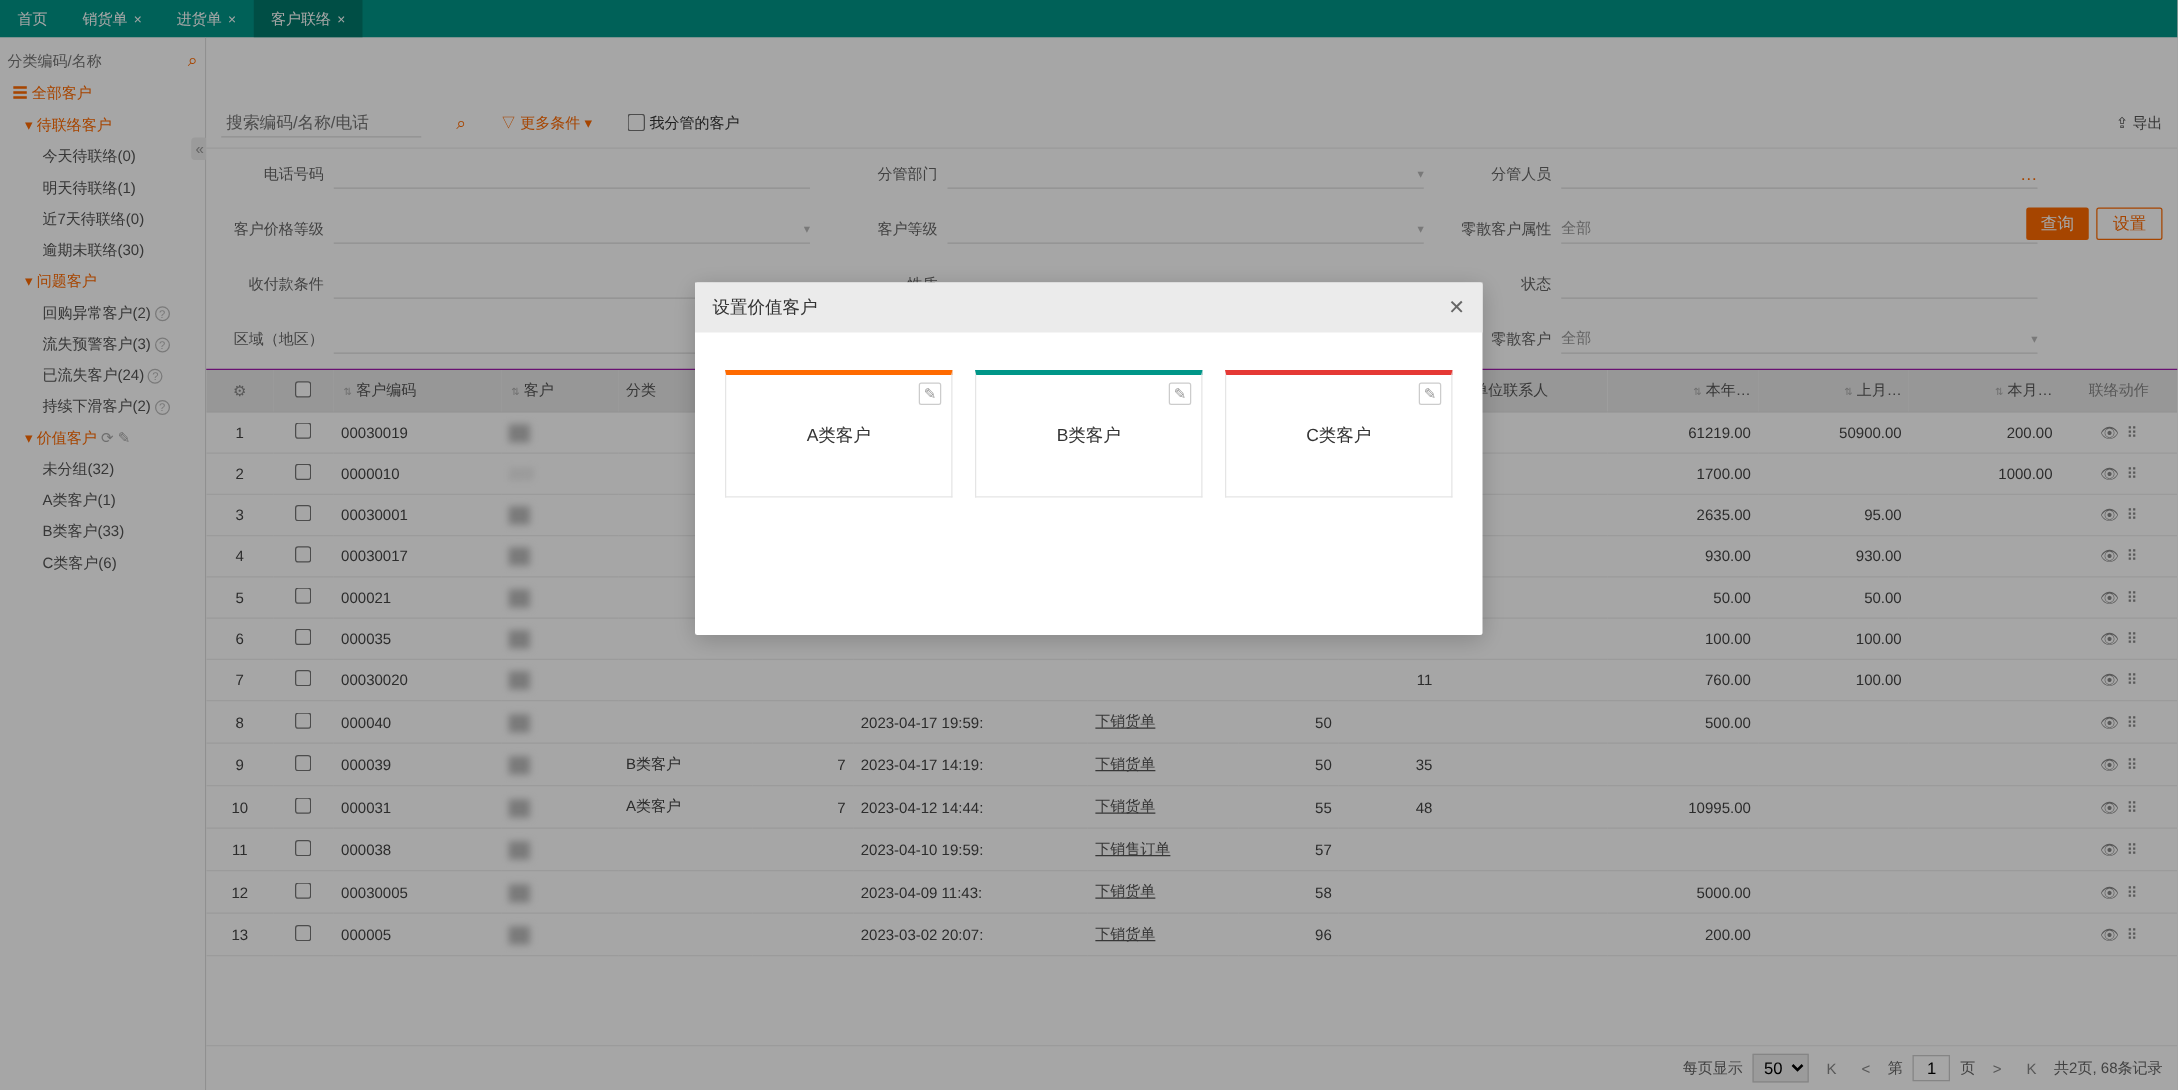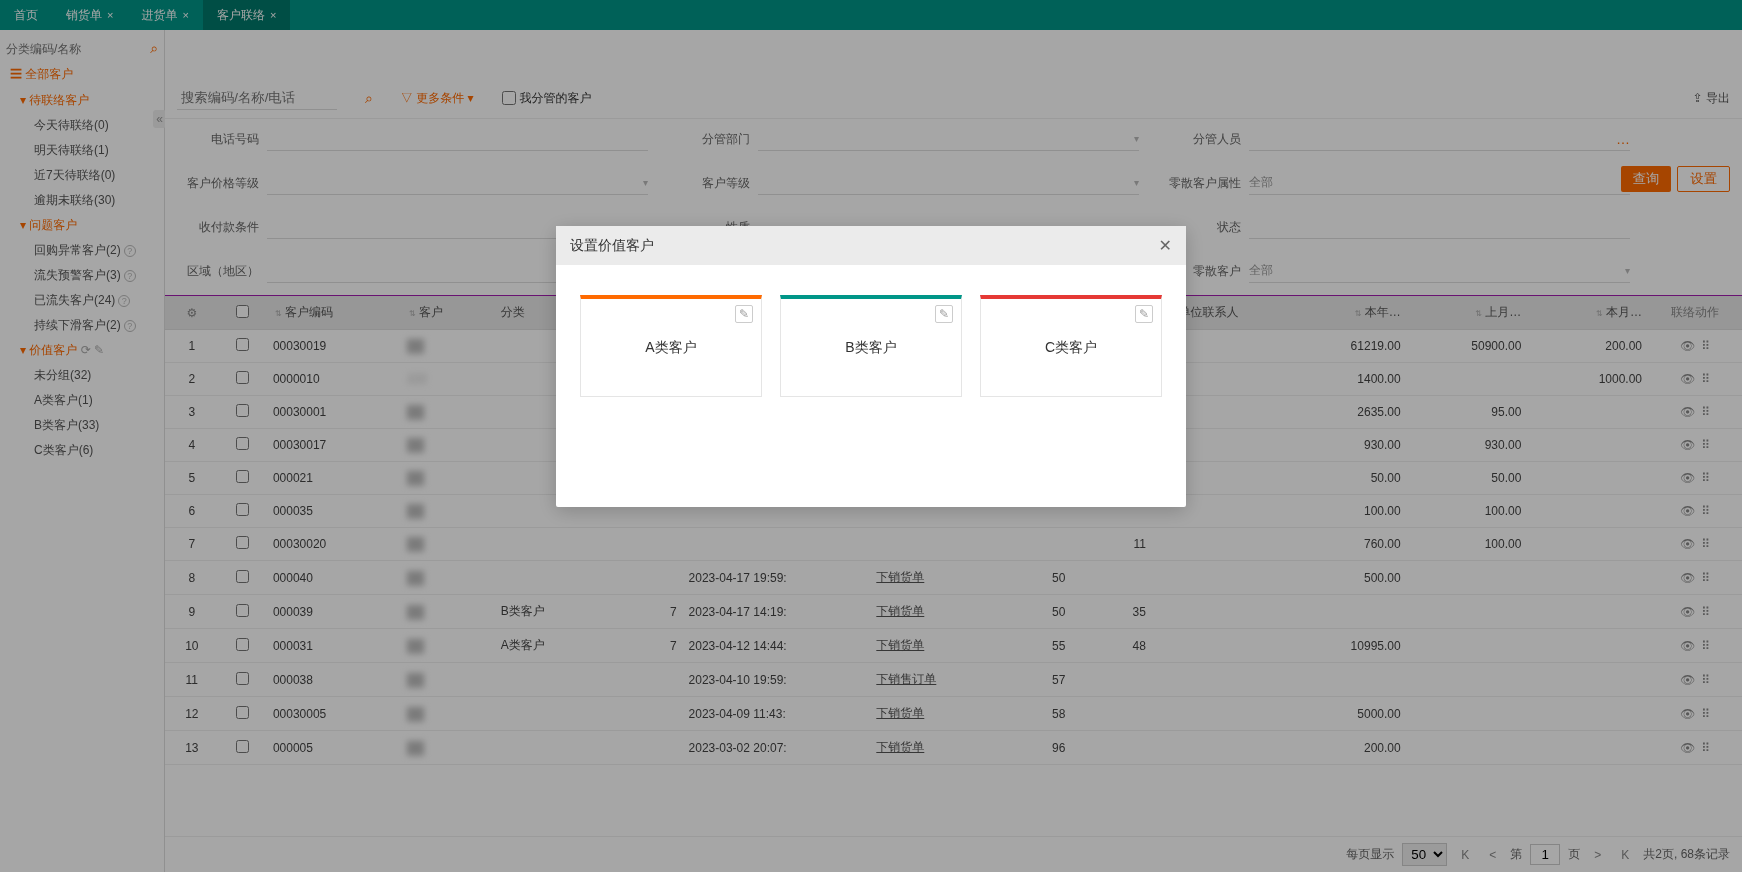--- a/index.html
+++ b/index.html
@@ -253,21 +253,21 @@
               <td class="col-chk"><input type="checkbox" style=""></td>
               <td class="col-code">0000010</td>
               <td class="col-name"><span class="blur">222</span></td>
               <td class="col-cls"></td>
               <td class="col-num"></td>
               <td class="col-date"></td>
               <td class="col-link link"></td>
               <td class="col-qty"></td>
               <td class="col-qty"></td>
               <td class="col-contact"><span class="blur"></span></td>
-              <td class="col-amt">1400.00</td>
+              <td class="col-amt">1700.00</td>
               <td class="col-amt"></td>
               <td class="col-amt">1000.00</td>
               <td class="col-act"><span class="act-ic">👁</span><span class="act-ic">⠿</span></td>
             </tr>
             <tr>
               <td class="col-idx">3</td>
               <td class="col-chk"><input type="checkbox" style=""></td>
               <td class="col-code">00030001</td>
               <td class="col-name"><span class="blur">██</span></td>
               <td class="col-cls"></td>

